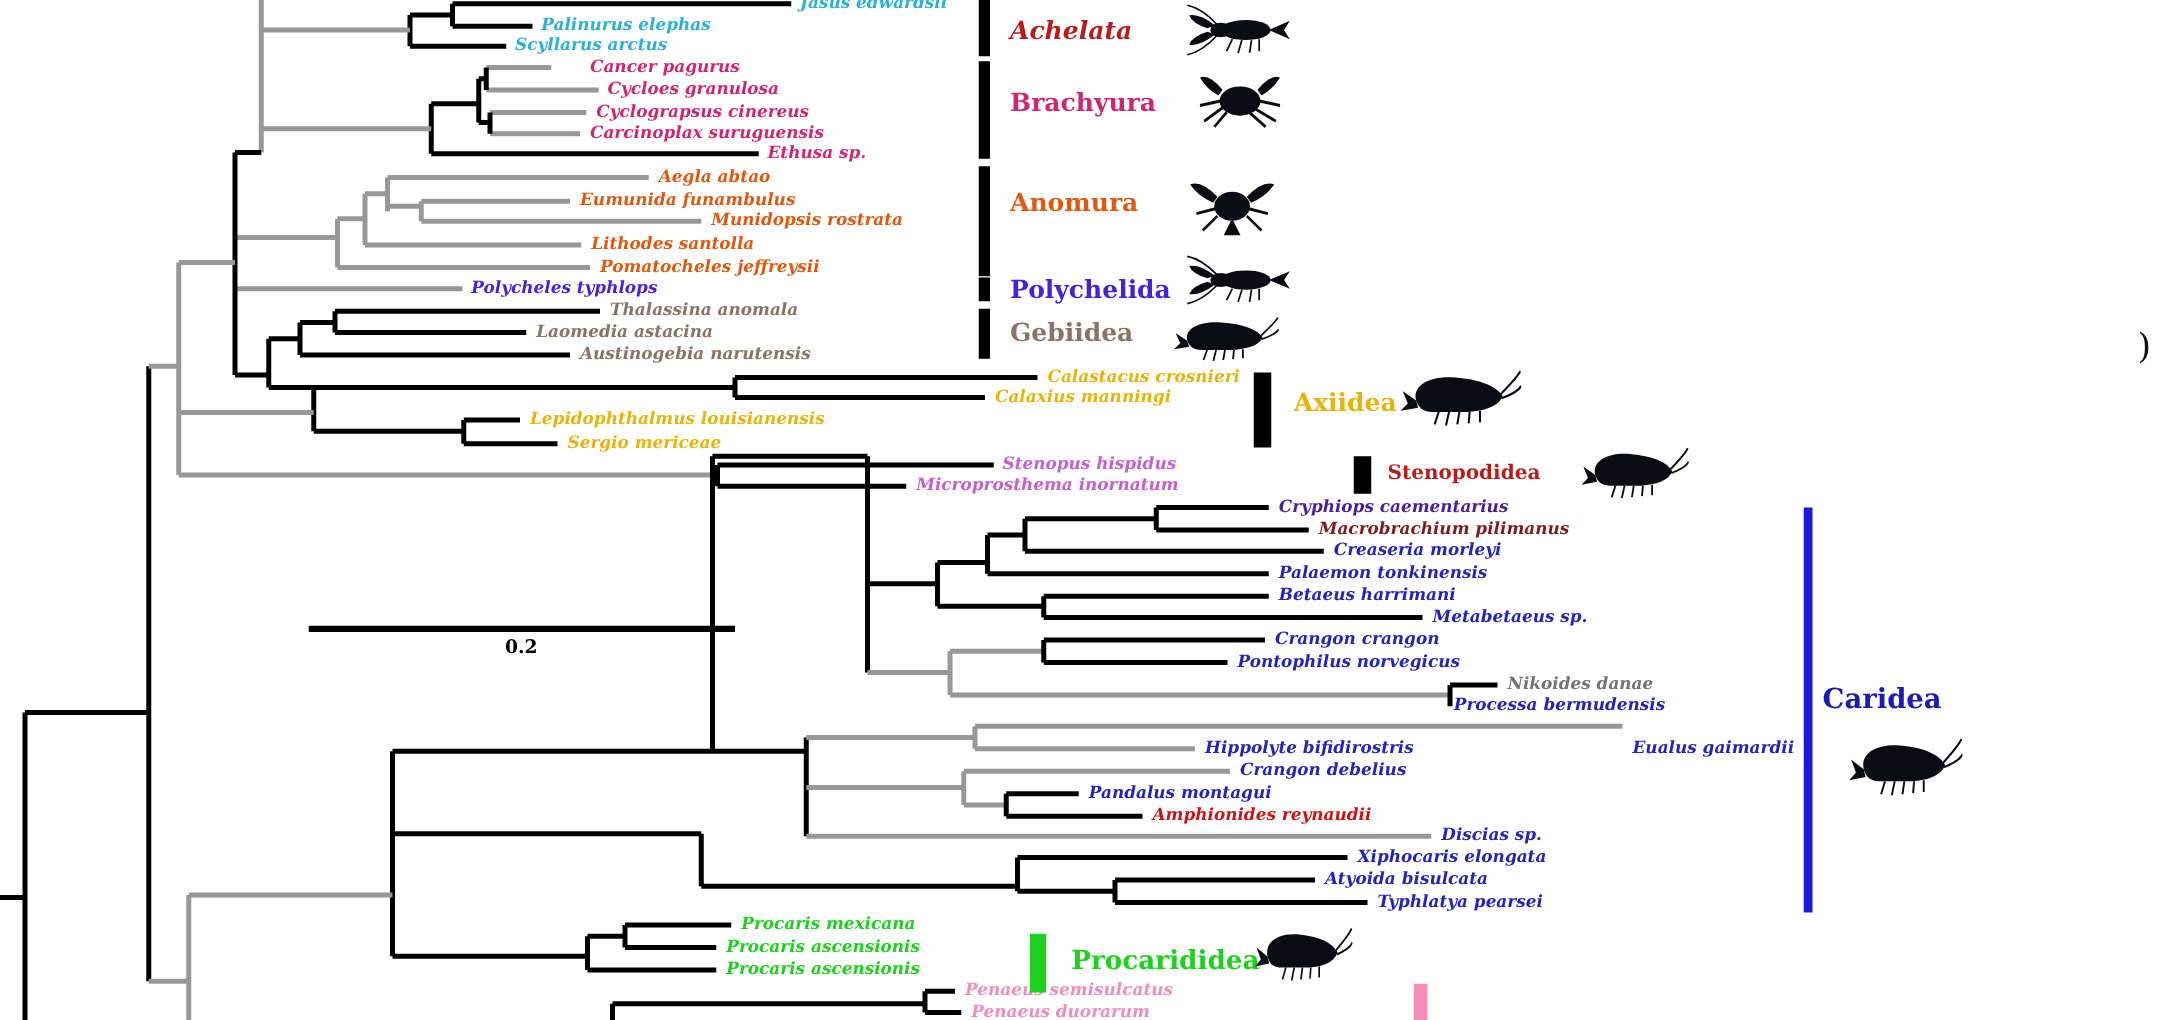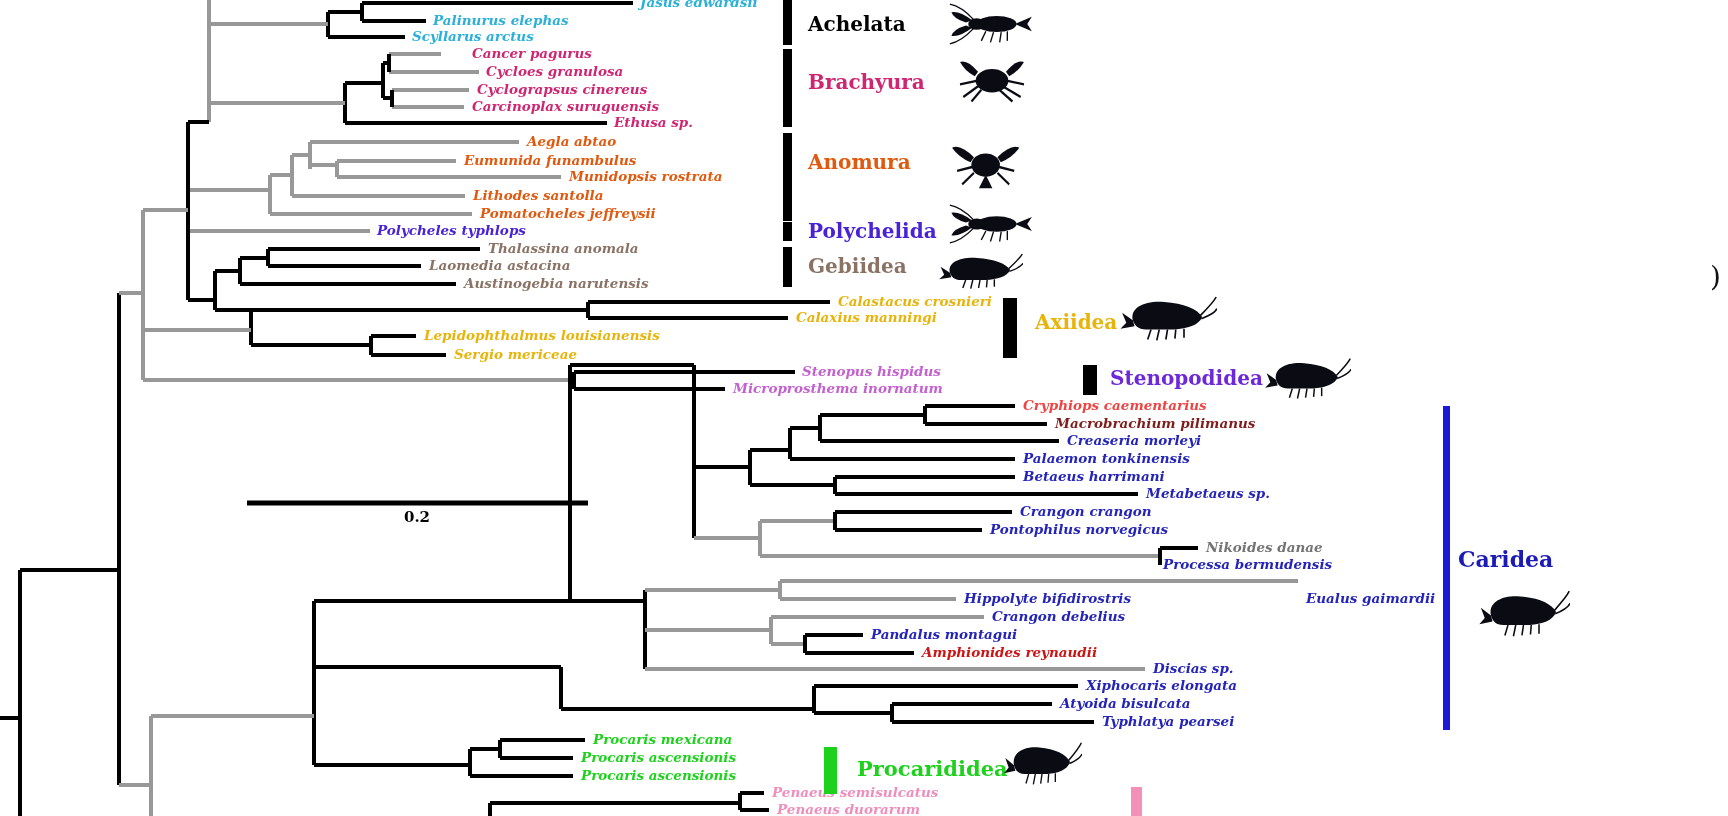--- a/index.html
+++ b/index.html
@@ -186,21 +186,21 @@
       <span class="leaf" style="left: 377px; top: 231px; color: rgb(72, 34, 214);">Polycheles typhlops</span>
       <span class="leaf" style="left: 488px; top: 249px; color: rgb(138, 115, 101);">Thalassina anomala</span>
       <span class="leaf" style="left: 429px; top: 266px; color: rgb(138, 115, 101);">Laomedia astacina</span>
       <span class="leaf" style="left: 464px; top: 284px; color: rgb(138, 115, 101);">Austinogebia narutensis</span>
       <span class="leaf" style="left: 838px; top: 302px; color: rgb(231, 180, 12);">Calastacus crosnieri</span>
       <span class="leaf" style="left: 796px; top: 318px; color: rgb(231, 180, 12);">Calaxius manningi</span>
       <span class="leaf" style="left: 424px; top: 336px; color: rgb(231, 180, 12);">Lepidophthalmus louisianensis</span>
       <span class="leaf" style="left: 454px; top: 355px; color: rgb(231, 180, 12);">Sergio mericeae</span>
       <span class="leaf" style="left: 802px; top: 372px; color: rgb(195, 97, 207);">Stenopus hispidus</span>
       <span class="leaf" style="left: 733px; top: 389px; color: rgb(195, 97, 207);">Microprosthema inornatum</span>
-      <span class="leaf" style="left: 1023px; top: 406px; color: #ef4444;">Cryphiops caementarius</span>
+      <span class="leaf" style="left: 1023px; top: 406px; color: #4c1d95;">Cryphiops caementarius</span>
       <span class="leaf" style="left: 1055px; top: 424px; color: #7f1d1d;">Macrobrachium pilimanus</span>
       <span class="leaf" style="left: 1067px; top: 441px; color: rgb(36, 36, 184);">Creaseria morleyi</span>
       <span class="leaf" style="left: 1023px; top: 459px; color: rgb(36, 36, 184);">Palaemon tonkinensis</span>
       <span class="leaf" style="left: 1023px; top: 477px; color: rgb(36, 36, 184);">Betaeus harrimani</span>
       <span class="leaf" style="left: 1146px; top: 494px; color: rgb(36, 36, 184);">Metabetaeus sp.</span>
       <span class="leaf" style="left: 1020px; top: 512px; color: rgb(36, 36, 184);">Crangon crangon</span>
       <span class="leaf" style="left: 990px; top: 530px; color: rgb(36, 36, 184);">Pontophilus norvegicus</span>
       <span class="leaf" style="left: 1206px; top: 548px; color: #737373;">Nikoides danae</span>
       <span class="leaf" style="left: 1163px; top: 565px; color: rgb(36, 36, 184);">Processa bermudensis</span>
       <span class="leaf" style="left: 1306px; top: 599px; color: rgb(36, 36, 184);">Eualus gaimardii</span>
@@ -213,21 +213,21 @@
       <span class="leaf" style="left: 1060px; top: 704px; color: rgb(36, 36, 184);">Atyoida bisulcata</span>
       <span class="leaf" style="left: 1102px; top: 722px; color: rgb(36, 36, 184); text-align: right;">Typhlatya pearsei</span>
       <span class="leaf" style="left: 593px; top: 740px; color: rgb(29, 209, 29);">Procaris mexicana</span>
       <span class="leaf" style="left: 581px; top: 758px; color: rgb(29, 209, 29);">Procaris ascensionis</span>
       <span class="leaf" style="left: 581px; top: 776px; color: rgb(29, 209, 29);">Procaris ascensionis</span>
       <span class="leaf" style="left: 772px; top: 793px; color: rgb(239, 142, 188);">Penaeus semisulcatus</span>
       <span class="leaf" style="left: 777px; top: 810px; color: rgb(239, 142, 188);">Penaeus duorarum</span>
     </div>
   <div id="groups">
       <div class="grp-bar" style="left: 783px; top: 0px; width: 9px; height: 45px; background: rgb(0, 0, 0);"></div>
-      <span class="grp-label" style="left: 808px; top: 24px; color: #000000; font-size: 20px;">Achelata</span>
+      <span class="grp-label" style="left: 808px; top: 24px; color: #b91c1c; font-size: 20px; font-style: italic;">Achelata</span>
       <span class="grp-icon" style="left: 946px; top: 2px; width: 92px; height: 44px;">
         <svg viewBox="0 0 120 60" preserveAspectRatio="none">
           <ellipse cx="66" cy="30" rx="26" ry="11" fill="#0b0b14"></ellipse>
           <path fill="#0b0b14" d="M90,30 L112,20 L106,30 L112,40 Z"></path>
           <ellipse cx="40" cy="30" rx="11" ry="8" fill="#0b0b14"></ellipse>
           <path fill="#0b0b14" d="M34,25 Q18,12 7,14 Q10,23 26,28 Z"></path>
           <path fill="#0b0b14" d="M34,35 Q18,48 7,46 Q10,37 26,32 Z"></path>
           <g stroke="#0b0b14" stroke-width="1.8" fill="none">
             <path d="M36,24 Q20,6 5,3"></path>
             <path d="M36,36 Q20,54 5,57"></path>
@@ -318,21 +318,21 @@
             <path d="M101,32 C112,28 118,24 120,20"></path>
             <path d="M40,45 L36,57"></path>
             <path d="M50,45 L47,58"></path>
             <path d="M60,45 L58,57"></path>
             <path d="M70,45 L69,56"></path>
             <path d="M80,44 L80,55"></path>
           </g>
         </svg>
       </span>
       <div class="grp-bar" style="left: 1083px; top: 365px; width: 14px; height: 30px; background: rgb(0, 0, 0);"></div>
-      <span class="grp-label" style="left: 1110px; top: 378px; color: #6d28d9; font-size: 20px;">Stenopodidea</span>
+      <span class="grp-label" style="left: 1110px; top: 378px; color: #b91c1c; font-size: 16px;">Stenopodidea</span>
       <span class="grp-icon" style="left: 1263px; top: 354px; width: 88px; height: 46px;">
         <svg viewBox="0 0 120 60" preserveAspectRatio="none">
           <path fill="#0b0b14" d="M18,34 C14,18 34,10 56,12 C80,14 96,20 102,30 C98,40 84,44 68,45 L34,45 C24,45 20,40 18,34 Z"></path>
           <path fill="#0b0b14" d="M18,34 L5,25 L10,37 L3,44 L20,41 Z"></path>
           <g stroke="#0b0b14" stroke-width="2" fill="none">
             <path d="M100,28 C110,18 116,12 119,6"></path>
             <path d="M101,32 C112,28 118,24 120,20"></path>
             <path d="M40,45 L36,57"></path>
             <path d="M50,45 L47,58"></path>
             <path d="M60,45 L58,57"></path>

